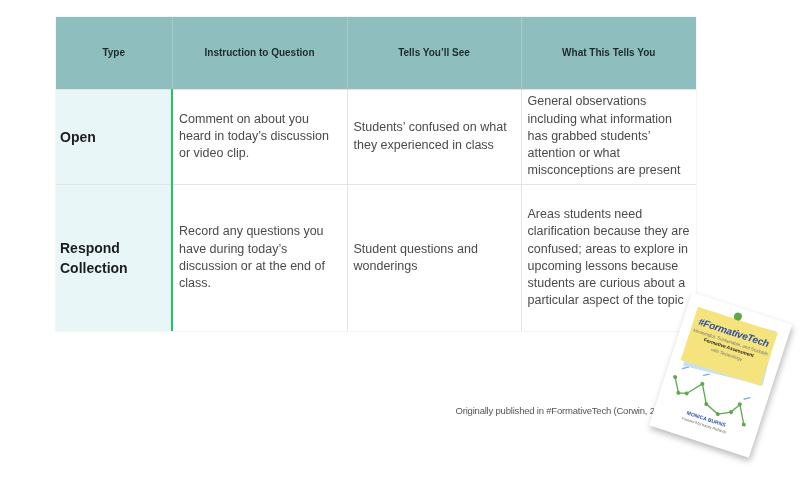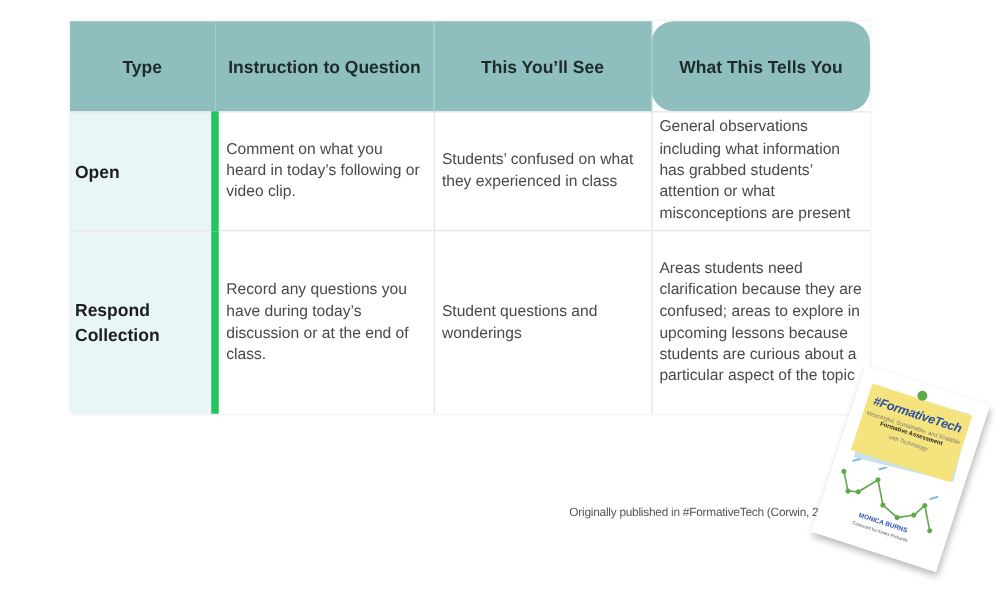--- a/index.html
+++ b/index.html
@@ -18,48 +18,48 @@
     }
     .ftable col.c1 { width: 116px; }
     .ftable col.c2 { width: 175px; }
     .ftable col.c3 { width: 174px; }
     .ftable col.c4 { width: 175px; }
 
     .ftable th {
       background: #8ebfbe;
       height: 72px;
       font-weight: bold;
-      font-size: 14px;
+      font-size: 10px;
       color: #1f2a2a;
       text-align: center;
       vertical-align: middle;
       border-right: 1px solid #a9cccb;
       padding: 0 4px;
     }
-    .ftable th:last-child { border-right: none; border-radius: 18px; }
+    .ftable th:last-child { border-right: none; }
 
     .ftable td {
       font-size: 12.5px;
       line-height: 17.2px;
       color: #4a4a4a;
       vertical-align: middle;
       padding: 0 6px;
       border-right: 1px solid #e4e4e4;
       border-top: 1px solid #e4e4e4;
       background: #ffffff;
     }
     .ftable td:last-child { border-right: none; }
     .ftable td.type-cell {
       background: #e8f6f7;
       font-weight: bold;
       font-size: 14px;
       line-height: 20px;
       color: #1d1d1d;
       padding-left: 4px;
-      border-right: 6px solid #22c55e;
+      border-right: 2px solid #22c55e;
     }
     .ftable tr.r1 td { height: 95px; }
     .ftable tr.r2 td { height: 71px; }
     .ftable tr.r3 td { height: 147px; }
 
     .caption {
       position: absolute;
       left: 440px; top: 405px; width: 233px;
       text-align: right;
       font-size: 9.5px;
@@ -126,28 +126,28 @@
     <colgroup>
       <col class="c1">
         <col class="c2">
         <col class="c3">
         <col class="c4">
     </colgroup>
     <thead>
       <tr>
         <th>Type</th>
         <th>Instruction to Question</th>
-        <th>This You’ll See</th>
+        <th>Tells You’ll See</th>
         <th>What This Tells You</th>
       </tr>
     </thead>
     <tbody>
       <tr class="r1">
         <td class="type-cell">Open</td>
-        <td>Comment on what you heard in today’s following or video clip.</td>
+        <td>Comment on about you heard in today’s discussion or video clip.</td>
         <td>Students’ confused on what they experienced in class</td>
         <td>General observations including what information has grabbed students’ attention or what misconceptions are present</td>
       </tr>
       <tr class="r3">
         <td class="type-cell">Respond Collection</td>
         <td>Record any questions you have during today’s discussion or at the end of class.</td>
         <td>Student questions and wonderings</td>
         <td>Areas students need clarification because they are confused; areas to explore in upcoming lessons because students are curious about a particular aspect of the topic</td>
       </tr>
     </tbody>

